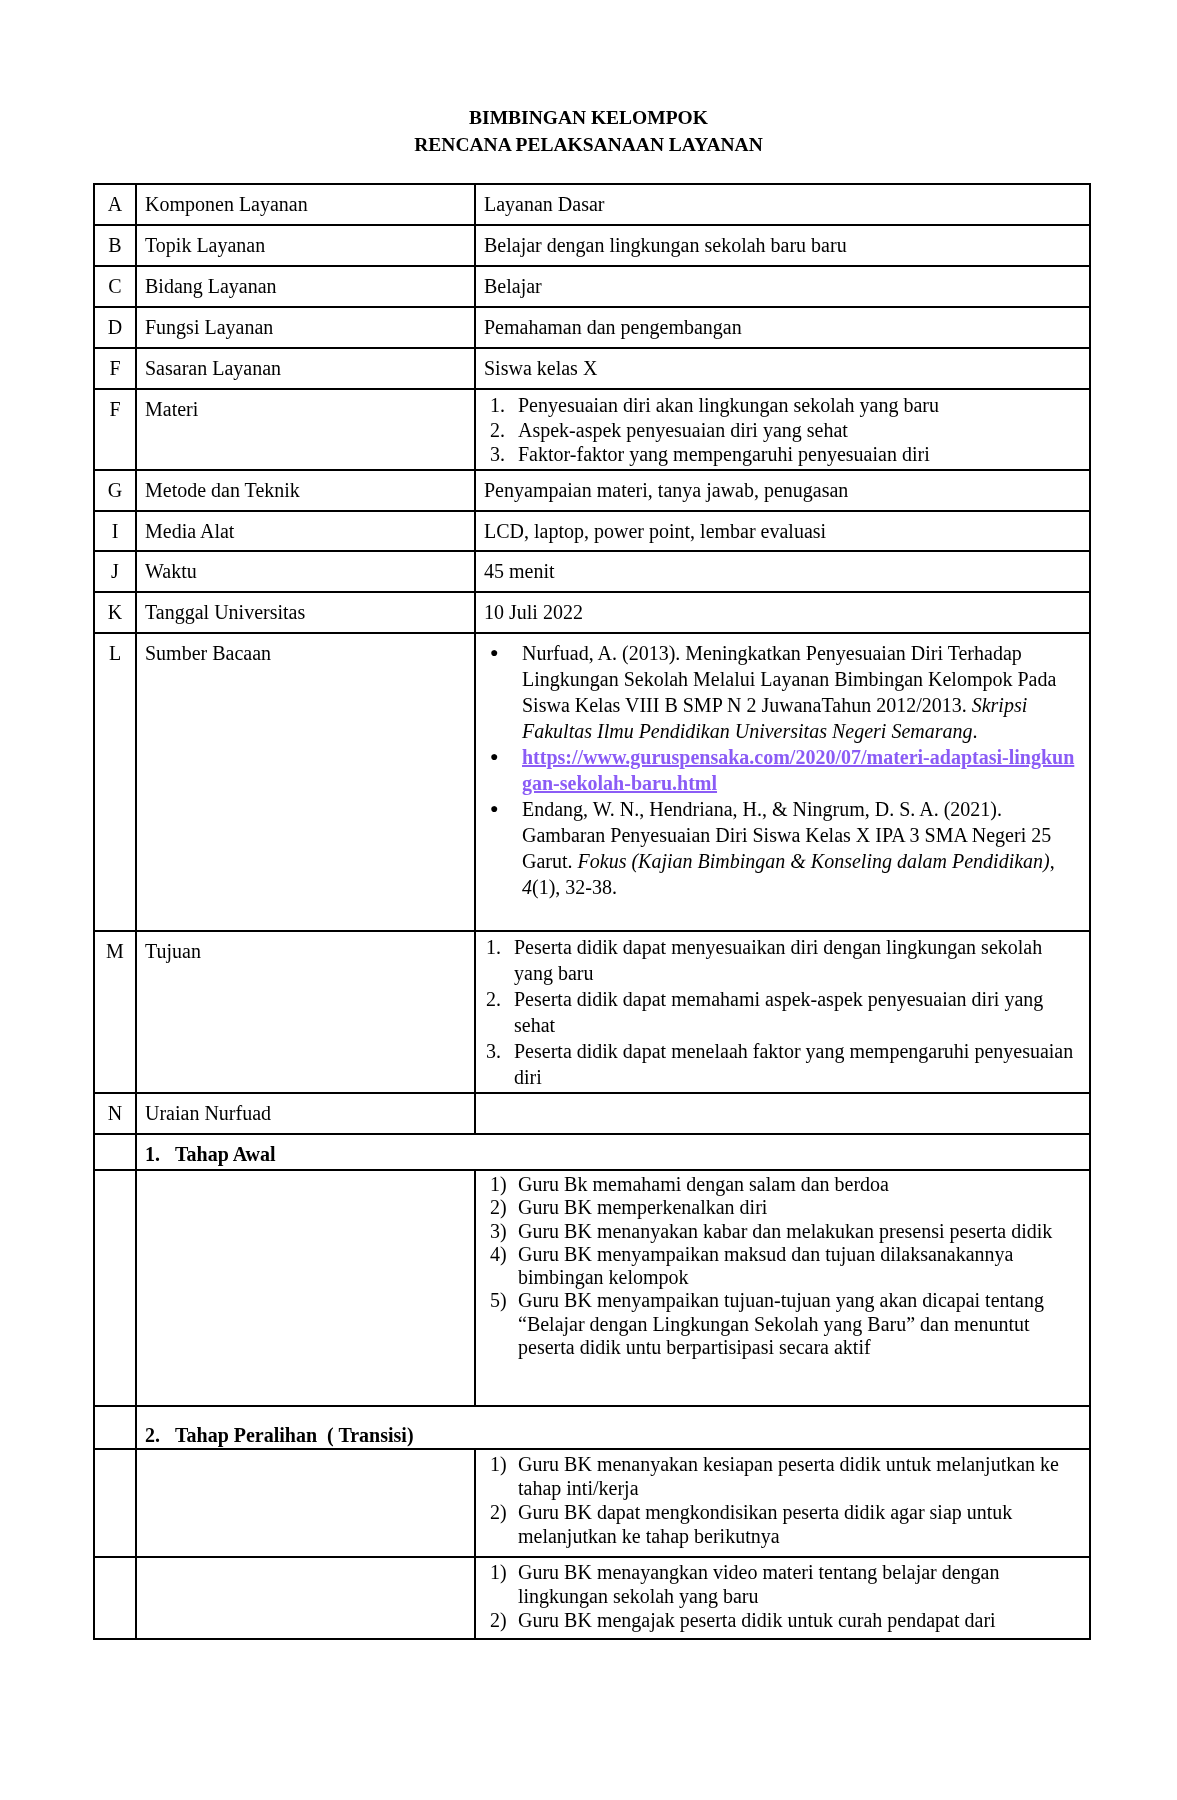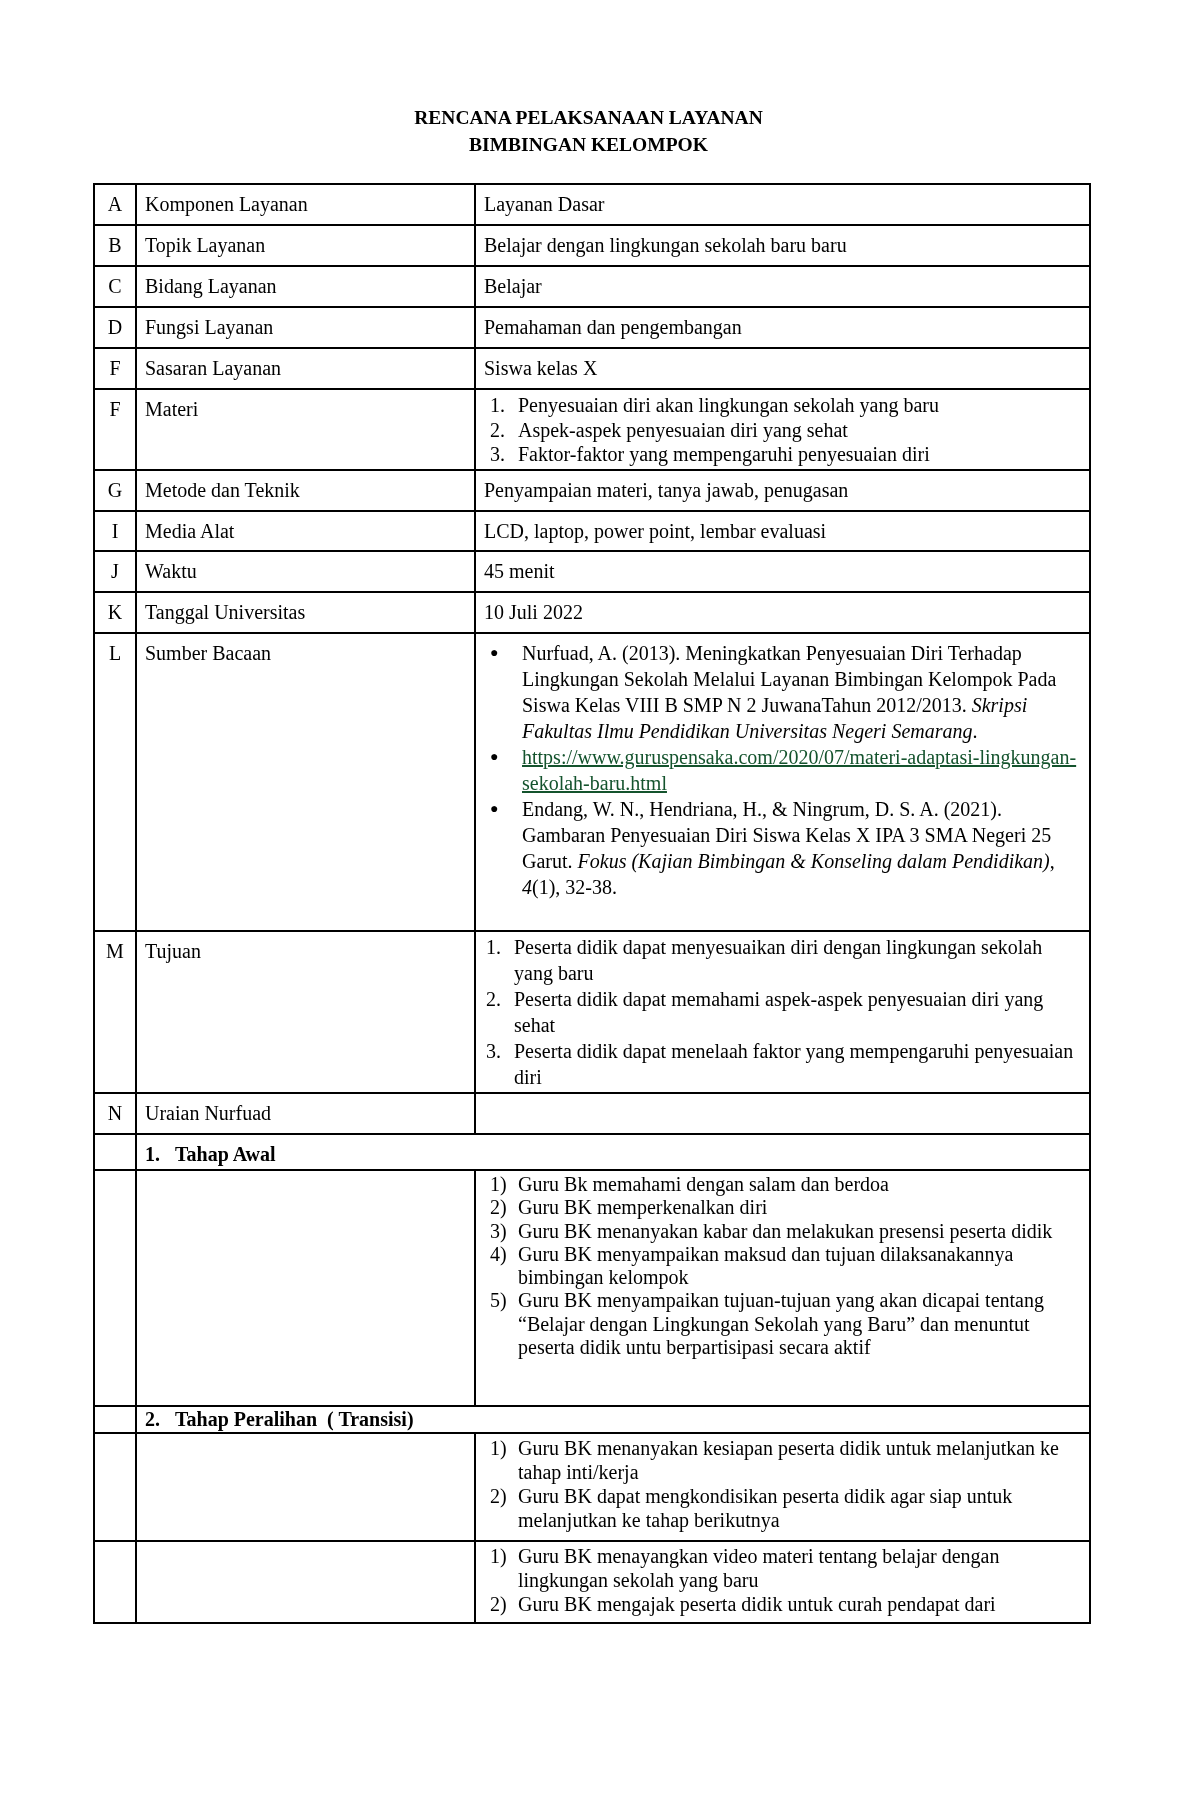--- a/index.html
+++ b/index.html
@@ -15,29 +15,29 @@
   td.letter { text-align: center; padding-left: 0; padding-right: 0; }
   td.bold { font-weight: bold; }
   ol, ul { margin: 0; padding: 0; }
   .numlist li { list-style: none; position: relative; padding-left: 34px; }
   .numlist li .n { position: absolute; left: 6px; top: 0; }
   .bullist li { list-style: none; position: relative; padding-left: 38px; }
   .bullist li .b { position: absolute; left: 6px; top: 0; font-size: 14px; }
   .tujuan li { list-style: none; position: relative; padding-left: 30px; }
   .tujuan li .n { position: absolute; left: 2px; top: 0; }
   .inline-i { font-style: italic; }
-  a.ref-link { color: #14532d; text-decoration: underline; }
+  a.ref-link { color: #8b5cf6; text-decoration: underline; font-weight: bold; }
   .stage-label .n { display: inline-block; width: 30px; }
 </style>
 </head>
 <body>
 
 <div class="title">
+  <div>BIMBINGAN KELOMPOK</div>
   <div>RENCANA PELAKSANAAN LAYANAN</div>
-  <div>BIMBINGAN KELOMPOK</div>
 </div>
 
 <table class="rpl">
   <colgroup>
       <col class="c1">
       <col class="c2">
       <col class="c3">
     </colgroup>
   <tbody>
     <tr style="height:41px">
@@ -143,21 +143,21 @@
           <li><span class="n">2)</span><span>Guru BK memperkenalkan diri</span></li>
           <li><span class="n">3)</span><span>Guru BK menanyakan kabar dan melakukan presensi peserta didik</span></li>
           <li><span class="n">4)</span><span>Guru BK menyampaikan maksud dan tujuan dilaksanakannya bimbingan kelompok</span></li>
           <li><span class="n">5)</span><span>Guru BK menyampaikan tujuan-tujuan yang akan dicapai tentang “Belajar dengan Lingkungan Sekolah yang Baru” dan menuntut peserta didik untu berpartisipasi secara aktif</span></li>
         </ul>
       </td>
     </tr>
 
     <tr style="height:27px">
       <td></td>
-      <td colspan="2" class="bold stage-label" style="padding-top:0;line-height:25px"><span class="n">2.</span><span style="white-space:pre">Tahap Peralihan  ( Transisi)</span></td>
+      <td colspan="2" class="bold stage-label" style="padding-top:16px;line-height:25px"><span class="n">2.</span><span style="white-space:pre">Tahap Peralihan  ( Transisi)</span></td>
     </tr>
     <tr style="height:108px">
       <td></td>
       <td></td>
       <td style="padding-top:2px;line-height:24px">
         <ul class="numlist">
           <li><span class="n">1)</span><span>Guru BK menanyakan kesiapan peserta didik untuk melanjutkan ke tahap inti/kerja</span></li>
           <li><span class="n">2)</span><span>Guru BK dapat mengkondisikan peserta didik agar siap untuk melanjutkan ke tahap berikutnya</span></li>
         </ul>
       </td>

